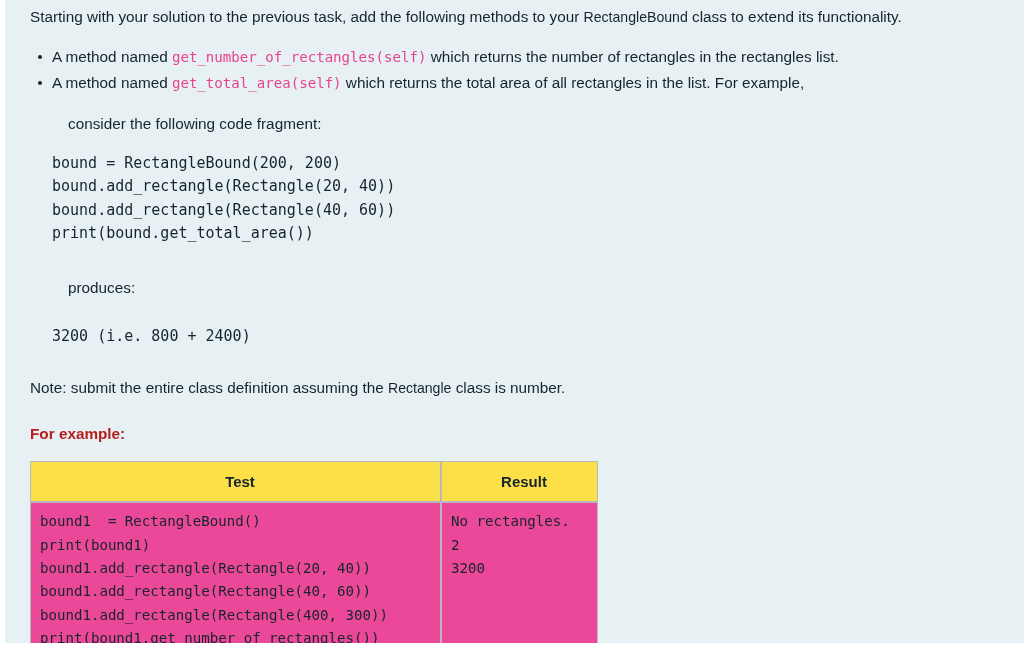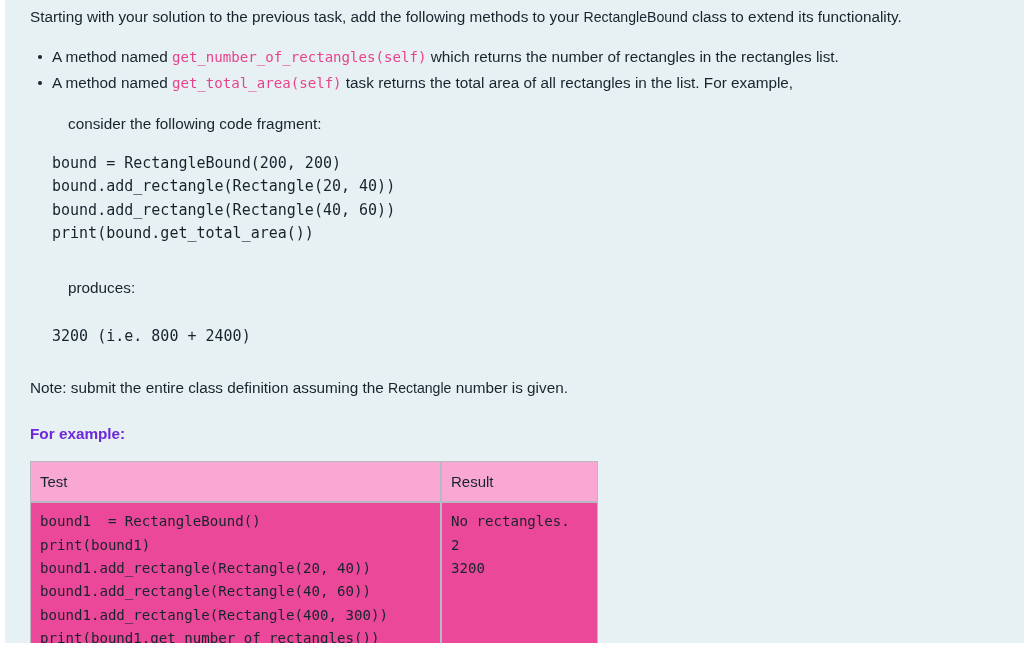--- a/index.html
+++ b/index.html
@@ -113,41 +113,41 @@
   }
 
   #note-paragraph {
     padding-top: 27px;
   }
 
   #for-example-heading {
     padding-top: 22px;
     font-size: 15.3px;
     font-weight: bold;
-    color: #6d28d9;
+    color: #b91c1c;
     line-height: 22px;
   }
 
   #example-table-wrap {
     padding-top: 16px;
   }
 
   table.example-table {
     border-collapse: separate;
     border-spacing: 0;
     table-layout: fixed;
     width: 548px;
   }
 
   table.example-table th {
-    background: #f9a8d4;
+    background: #fde047;
     border: 1px solid #b8b8c0;
-    text-align: left;
+    text-align: center;
     font-size: 15px;
-    font-weight: normal;
+    font-weight: bold;
     color: #16242e;
     padding: 11px 0 11px 9px;
     vertical-align: middle;
     height: 16px;
   }
 
   table.example-table th.col-test { width: 400px; }
   table.example-table th.col-result { width: 146px; }
 
   table.example-table td {
@@ -172,37 +172,37 @@
 
 <div id="page">
   <div id="content">
 
     <p class="para" id="intro-paragraph"><span>Starting with your solution to the previous task, add the following methods to your </span><span class="mono">RectangleBound</span><span> class to extend its functionality.</span></p>
 
     <ul class="method-list">
 
       <li><span>A method named </span><span class="code-pink">get_number_of_rectangles(self)</span><span> which returns the number of rectangles in the rectangles list.</span></li>
 
-      <li><span>A method named </span><span class="code-pink">get_total_area(self)</span><span> task returns the total area of all rectangles in the list. For example,</span>
+      <li><span>A method named </span><span class="code-pink">get_total_area(self)</span><span> which returns the total area of all rectangles in the list. For example,</span>
 
         <div class="sub-line">consider the following code fragment:</div>
 
         <pre class="code-block">bound = RectangleBound(200, 200)
 bound.add_rectangle(Rectangle(20, 40))
 bound.add_rectangle(Rectangle(40, 60))
 print(bound.get_total_area())</pre>
 
         <div class="sub-line" id="produces-label">produces:</div>
 
         <pre class="code-block" id="produces-code">3200 (i.e. 800 + 2400)</pre>
       </li>
 
     </ul>
 
-    <p class="para" id="note-paragraph"><span>Note: submit the entire class definition assuming the </span><span class="mono">Rectangle</span><span> number is given.</span></p>
+    <p class="para" id="note-paragraph"><span>Note: submit the entire class definition assuming the </span><span class="mono">Rectangle</span><span> class is number.</span></p>
 
     <div id="for-example-heading">For example:</div>
 
     <div id="example-table-wrap">
       <table class="example-table">
         <thead>
           <tr>
             <th class="col-test">Test</th>
             <th class="col-result">Result</th>
           </tr>

